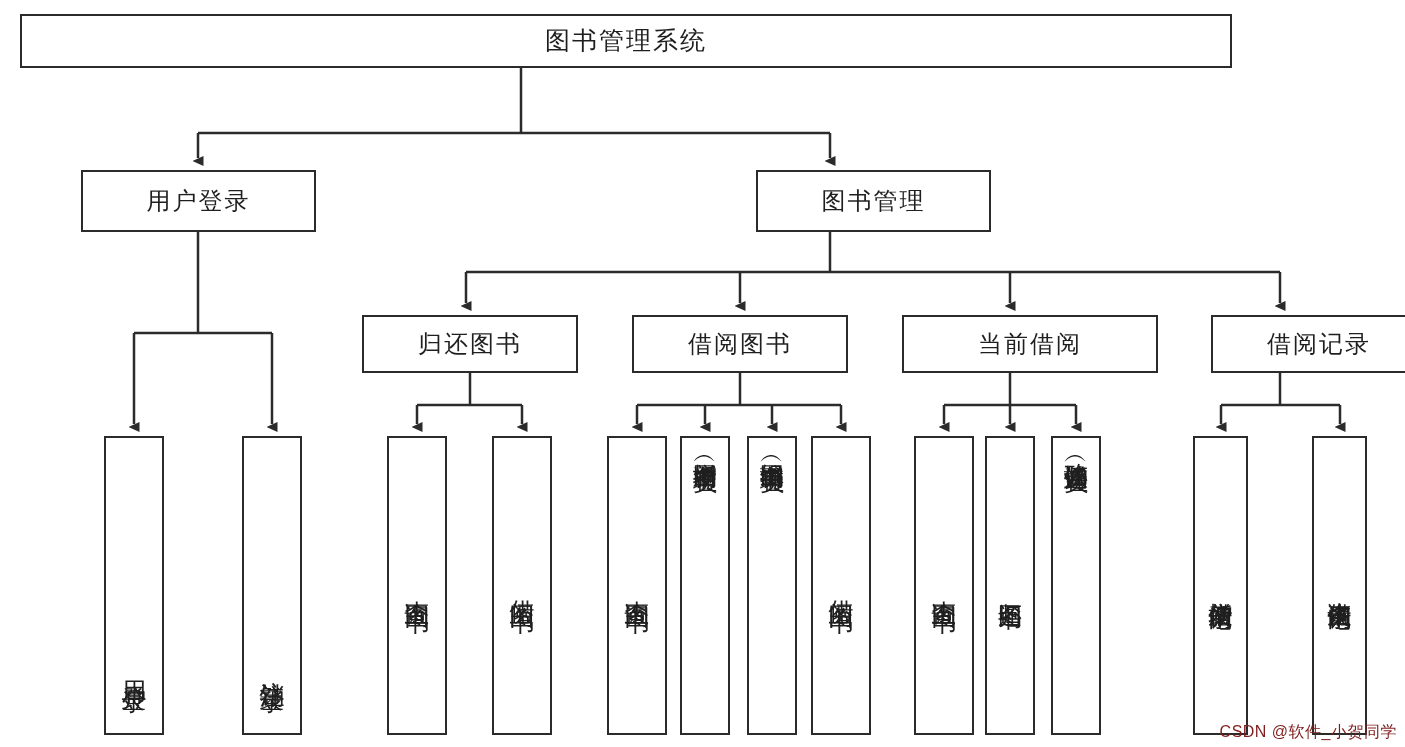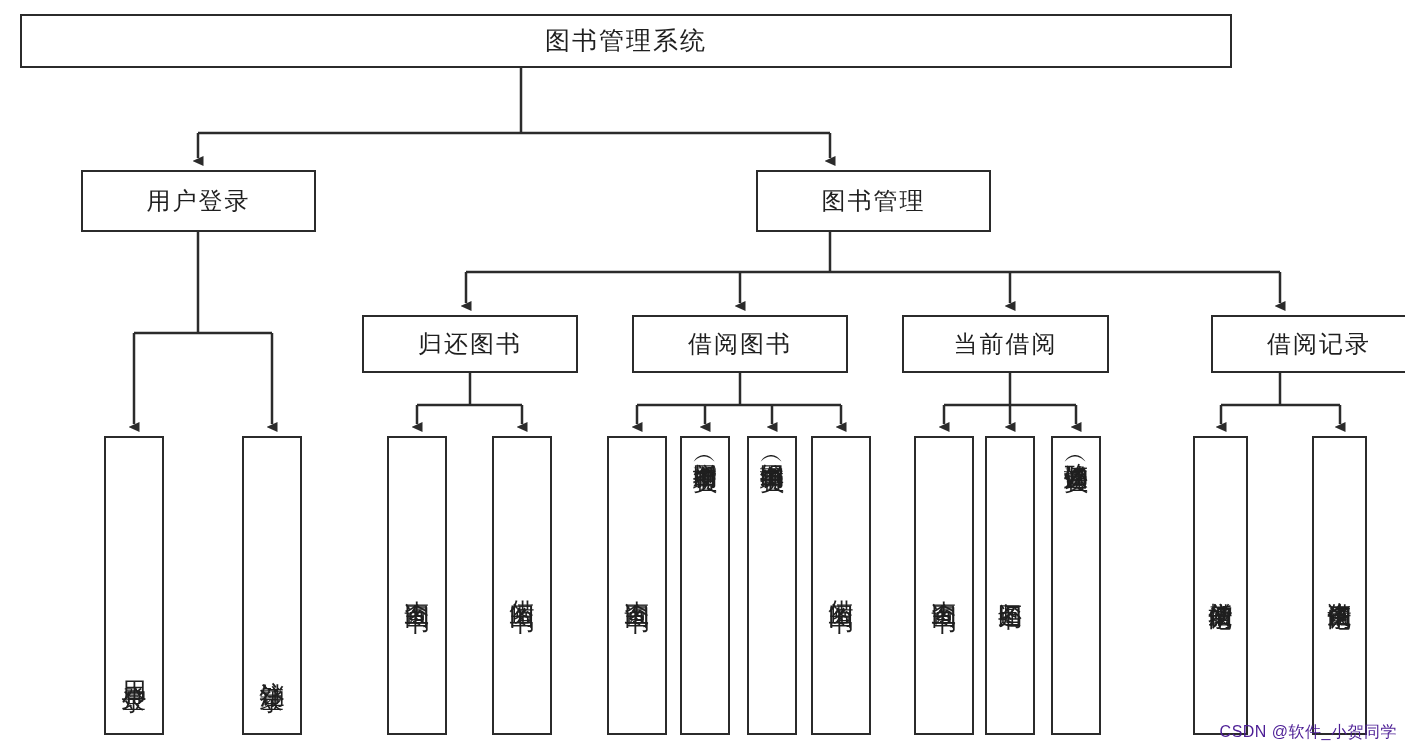--- a/index.html
+++ b/index.html
@@ -75,21 +75,21 @@
   }
   .node.vert.narrow .label {
     font-size: 24px;
     letter-spacing: 1px;
   }
   .watermark {
     position: absolute;
     right: 8px;
     bottom: 4px;
     font-size: 16px;
-    color: #4c1d95;
+    color: #7f1d1d;
     letter-spacing: 0.5px;
     white-space: nowrap;
   }
 </style>
 </head>
 <body>
 
 <div id="canvas">
 
   <svg class="connectors" viewBox="0 0 1405 747" xmlns="http://www.w3.org/2000/svg">
@@ -152,21 +152,21 @@
   <div class="node horiz" style="left:712px; top:170px; width:235px; height:62px;margin-left:44px;">
     <span class="label">图书管理</span>
   </div>
 
   <div class="node horiz" style="left:362px; top:315px; width:216px; height:58px;">
     <span class="label">归还图书</span>
   </div>
   <div class="node horiz" style="left:632px; top:315px; width:216px; height:58px;">
     <span class="label">借阅图书</span>
   </div>
-  <div class="node horiz" style="left:902px; top:315px; width:207px; height:58px;">
+  <div class="node horiz" style="left:902px; top:315px; width:256px; height:58px;">
     <span class="label">当前借阅</span>
   </div>
   <div class="node horiz" style="left:1172px; top:315px; width:216px; height:58px;margin-left:39px;">
     <span class="label">借阅记录</span>
   </div>
 
   <div class="node vert align-bottom" style="left:104px; top:436px; width:60px; height:299px;">
     <span class="label">用户登录</span>
   </div>
   <div class="node vert align-bottom" style="left:242px; top:436px; width:60px; height:299px;">

